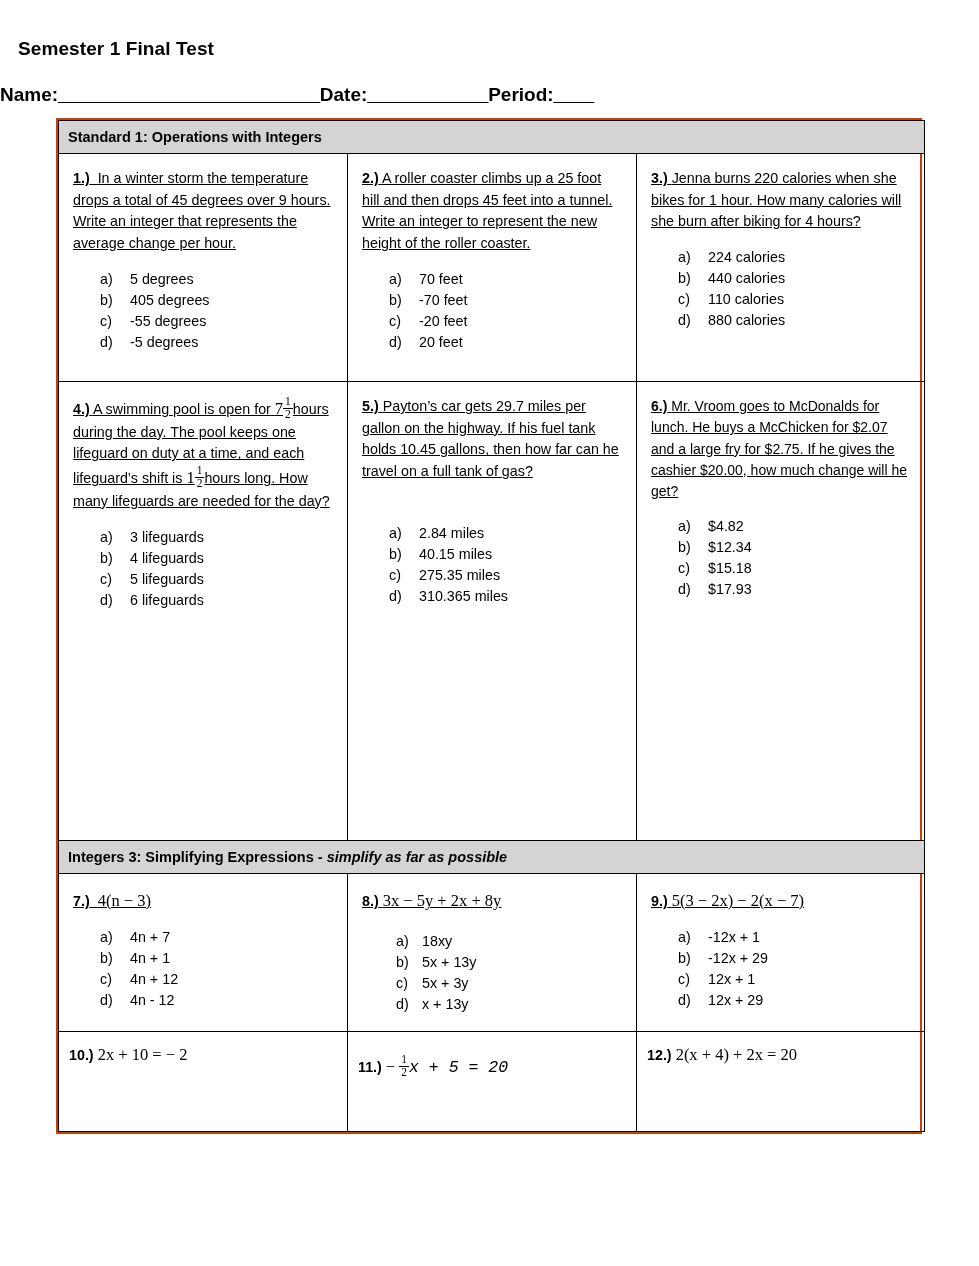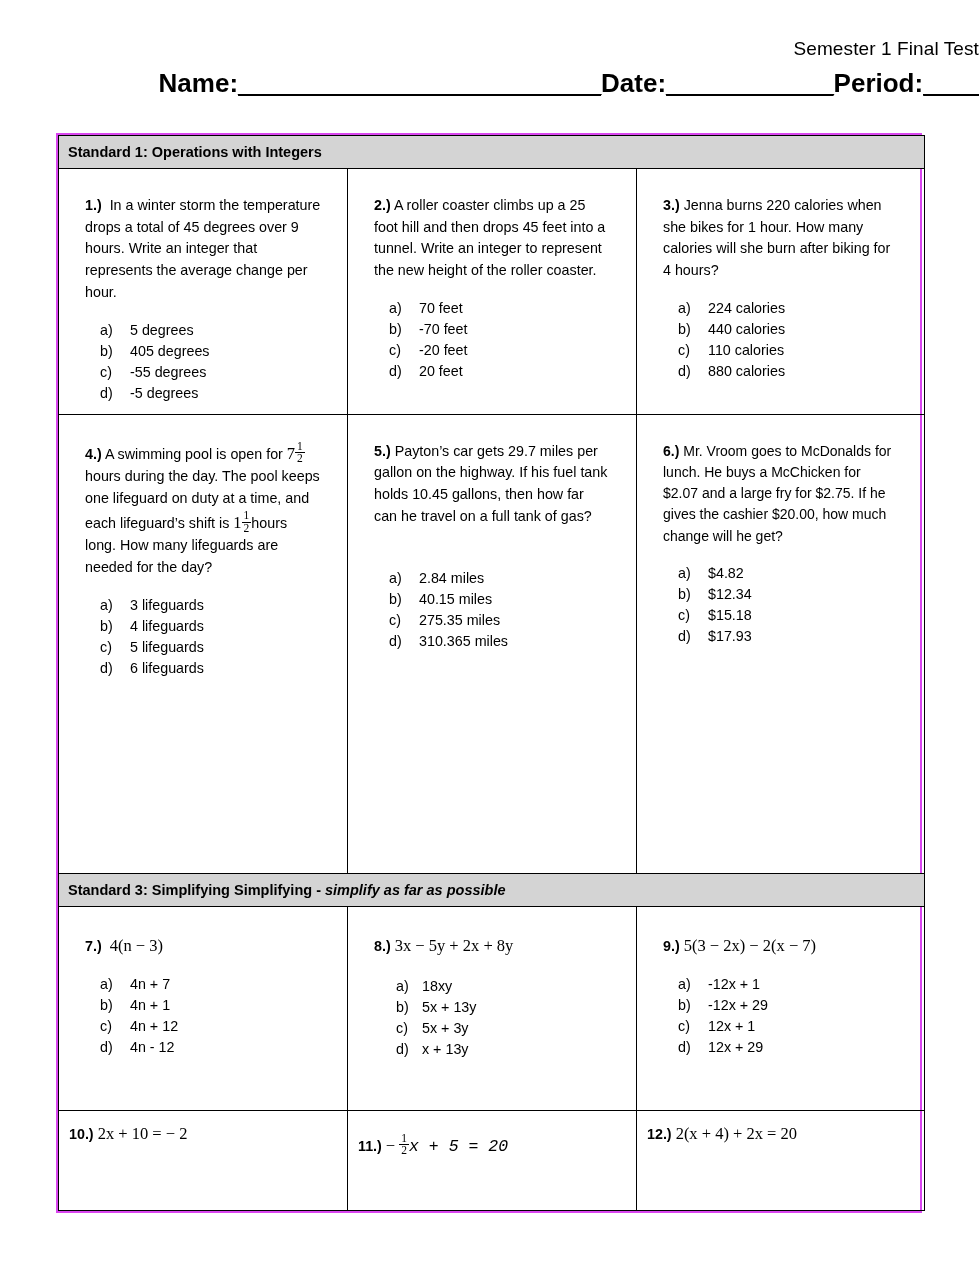--- a/index.html
+++ b/index.html
@@ -15,44 +15,45 @@
     color: #000000;
     position: relative;
     overflow: hidden;
   }
 
   
   .doc-header {
     padding-top: 38px;
   }
   .doc-title {
-    text-align: right;
+    text-align: left;
     font-size: 19px;
-    font-weight: normal;
+    font-weight: bold;
     letter-spacing: 0.1px;
+    margin-left: 18px;
   }
   .name-line {
-    margin-top: 8px;
-    text-align: right;
-    font-size: 26px;
+    margin-top: 24px;
+    text-align: left;
+    font-size: 19px;
     font-weight: bold;
     white-space: nowrap;
   }
   .name-line .blank {
     text-decoration: underline;
     letter-spacing: -0.5px;
   }
 
   
   .sheet {
     position: absolute;
     left: 56px;
-    top: 133px;
+    top: 118px;
     width: 866px;
-    border: 2px solid #d946ef;
+    border: 2px solid #c2410c;
     border-collapse: collapse;
   }
   .sheet table {
     border-collapse: collapse;
     width: 100%;
     table-layout: fixed;
   }
   .std-head {
     background: #d4d4d4;
     border: 1.5px solid #000;
@@ -72,21 +73,21 @@
     padding: 10px 10px 10px 10px;
     font-size: 14.3px;
     line-height: 1.52;
   }
   .col1 { width: 289px; }
   .col2 { width: 289px; }
   .col3 { width: 288px; }
 
   .qnum { font-weight: bold; }
 
-  .stem { margin: 16px; }
+  .stem { margin: 4px; text-decoration: underline; }
 
   ol.choices {
     list-style: none;
     margin: 0;
     padding: 0;
     margin-top: 14px;
     margin-left: 31px;
   }
   ol.choices li {
     font-size: 14.3px;
@@ -135,21 +136,21 @@
     font-size: 14.3px;
   }
   .mathfrac .whole {
     font-family: "Liberation Serif", "DejaVu Serif", serif;
     font-size: 16.5px;
   }
 
   
   tr.r-q123 td.qcell { height: 228px; }
   tr.r-q456 td.qcell { height: 459px; }
-  tr.r-q789 td.qcell { height: 204px; }
+  tr.r-q789 td.qcell { height: 158px; }
   tr.r-q101112 td.qcell { height: 100px; }
 
   .eqline { margin: 0; }
   .eq-indent-11 { padding-top: 12px; }
 </style>
 </head>
 <body>
 
 <div class="doc-header">
   <div class="doc-title">Semester 1 Final Test</div>
@@ -298,21 +299,21 @@
               </li>
         <li>
                 <span class="lbl">d)</span>
                 <span>$17.93</span>
               </li>
       </ol>
     </td>
   </tr>
 
   <tr>
-    <td class="std-head" colspan="3"><span>Standard 3: Simplifying Simplifying - </span><em>simplify as far as possible</em></td>
+    <td class="std-head" colspan="3"><span>Integers 3: Simplifying Expressions - </span><em>simplify as far as possible</em></td>
   </tr>
   <tr class="r-q789">
     <td class="qcell">
       <p class="stem"><span class="qnum">7.)</span>&nbsp; <span class="math v">4(n − 3)</span></p>
       <ol class="choices">
         <li>
                 <span class="lbl">a)</span>
                 <span>4n + 7</span>
               </li>
         <li>

